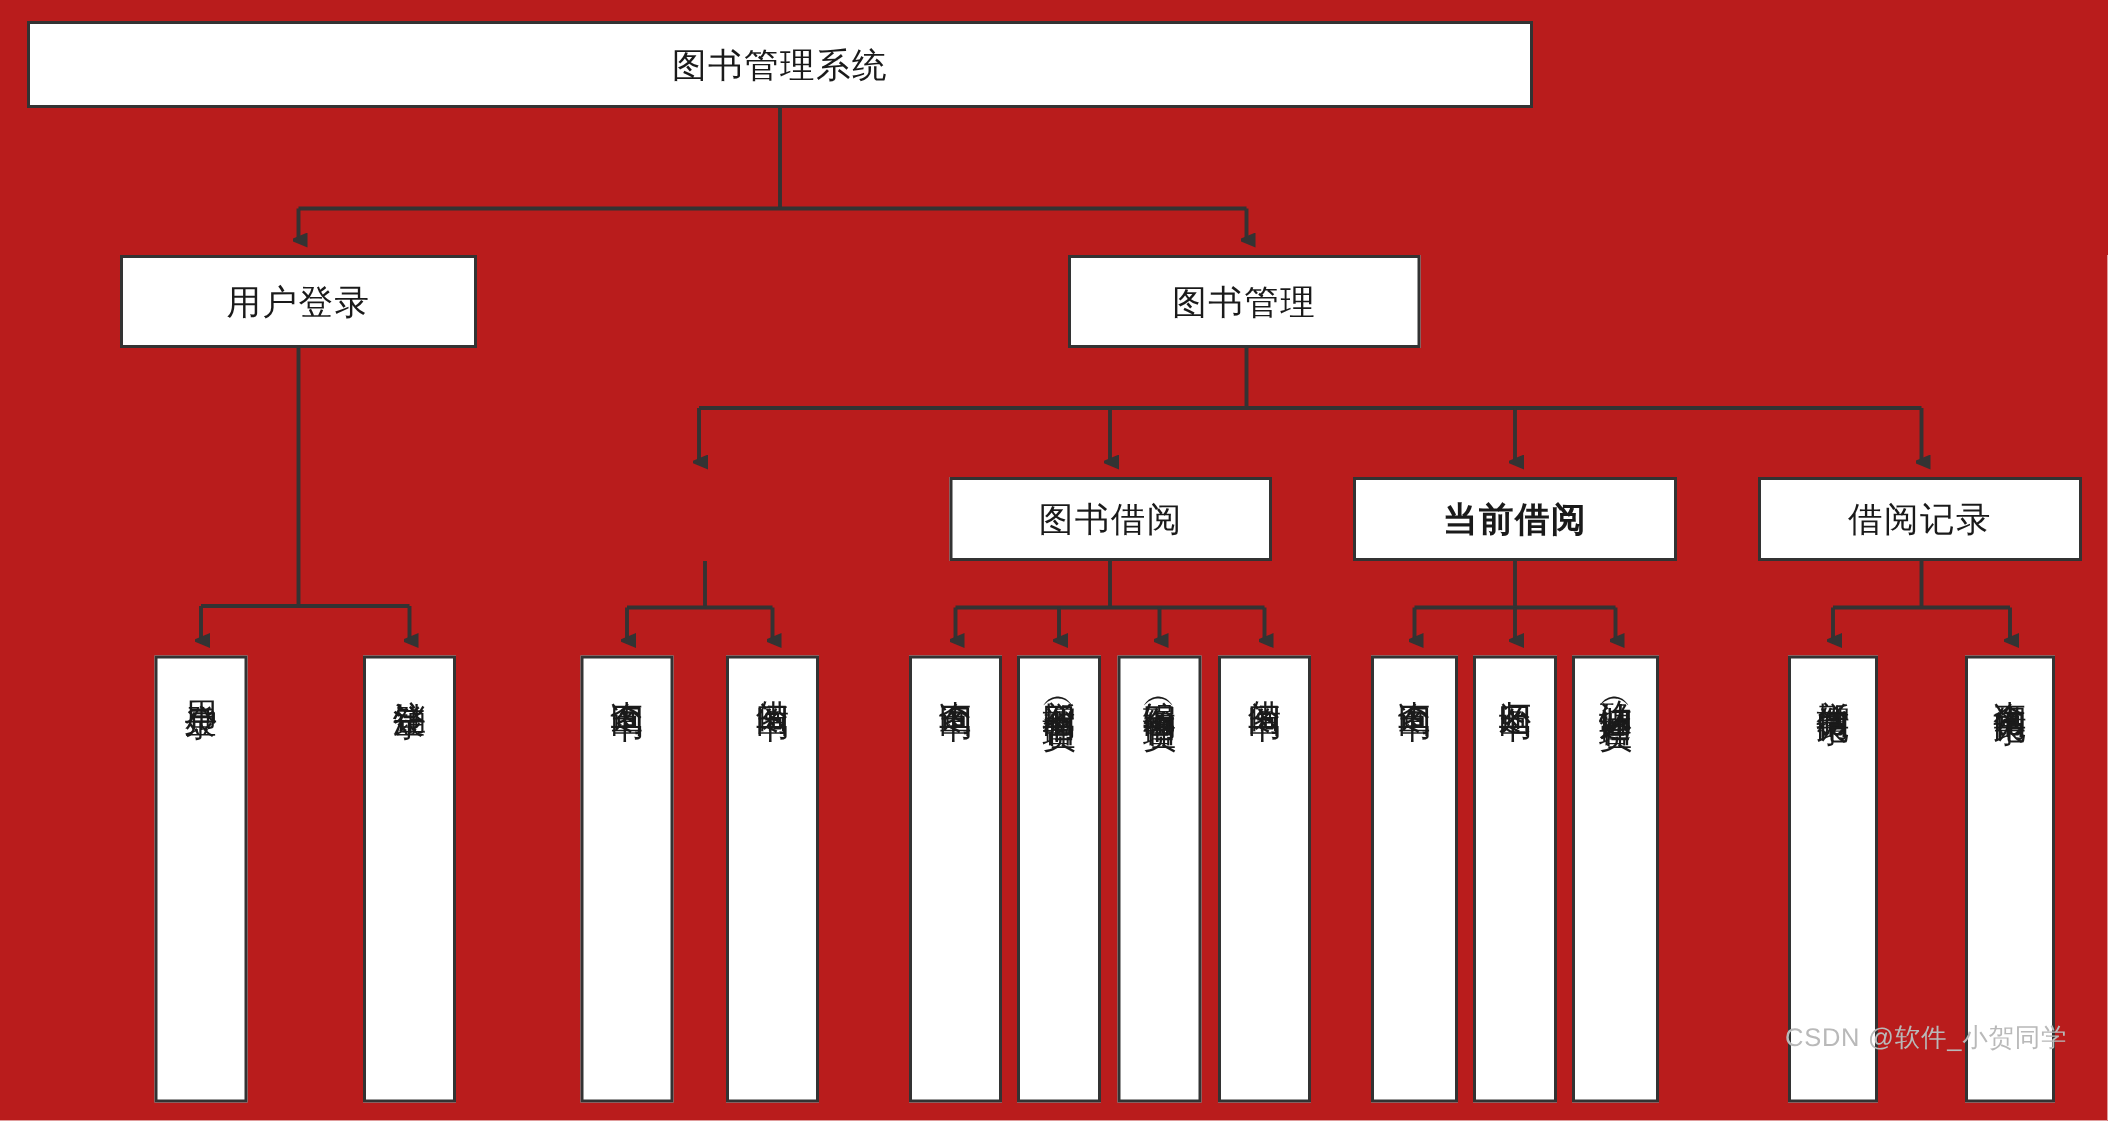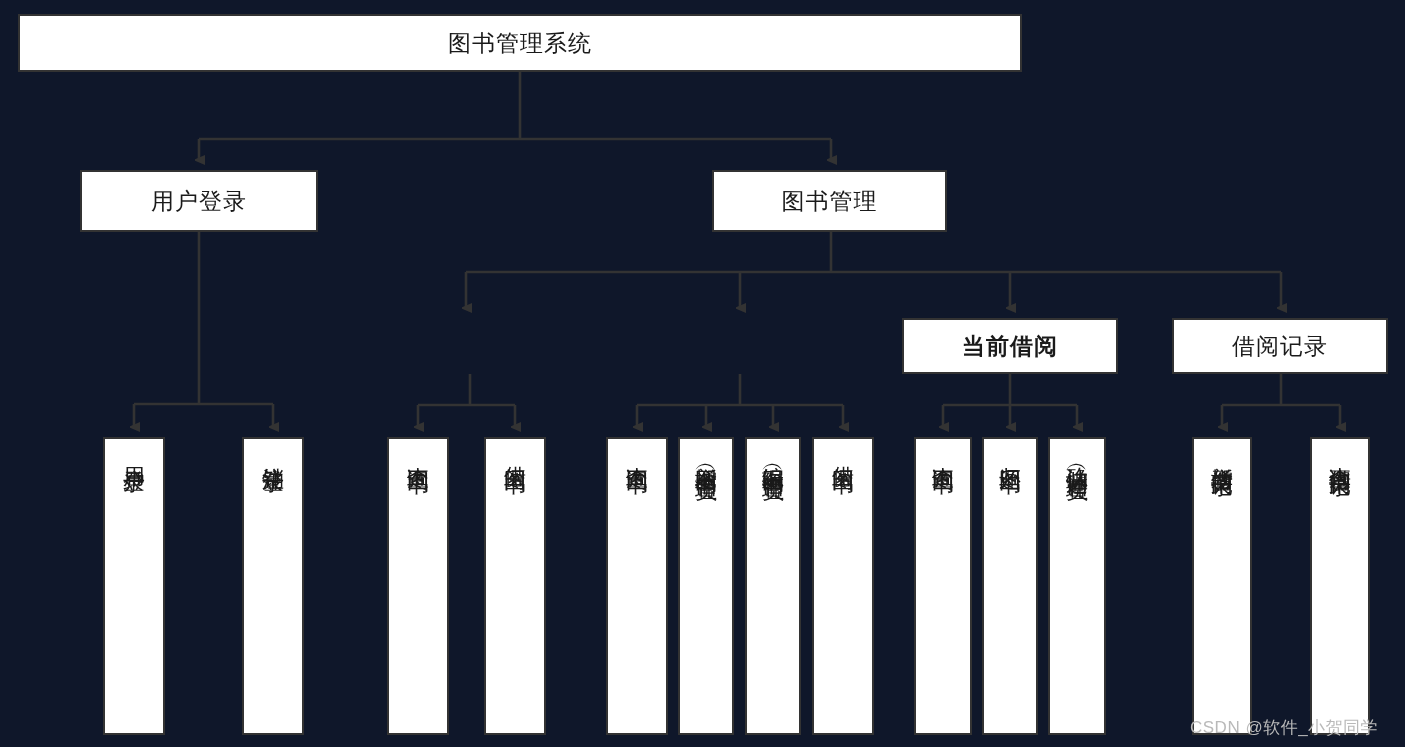--- a/index.html
+++ b/index.html
@@ -7,21 +7,21 @@
     padding: 0;
     background: #ffffff;
   }
   body {
     font-family: "Liberation Sans", "DejaVu Sans", sans-serif;
   }
   #canvas {
     position: relative;
     width: 1405px;
     height: 747px;
-    background: #0f172a;
+    background: #b91c1c;
     overflow: hidden;
   }
   #edges {
     position: absolute;
     left: 0;
     top: 0;
     width: 1405px;
     height: 747px;
     pointer-events: none;
   }
@@ -119,20 +119,23 @@
     <span>图书管理系统</span>
   </div>
 
   <div class="node horiz" style="left:80px; top:170px; width:238px; height:62px;">
     <span>用户登录</span>
   </div>
   <div class="node horiz" style="left:712px; top:170px; width:235px; height:62px;">
     <span>图书管理</span>
   </div>
 
+  <div class="node horiz" style="left:633px; top:318px; width:215px; height:56px;">
+    <span>图书借阅</span>
+  </div>
   <div class="node horiz" style="left:902px; top:318px; width:216px; height:56px;font-weight:bold;">
     <span>当前借阅</span>
   </div>
   <div class="node horiz" style="left:1172px; top:318px; width:216px; height:56px;">
     <span>借阅记录</span>
   </div>
 
   <div class="node vert" style="left:103px; top:437px; width:62px; height:298px;">
     <span class="vtext">用户登录</span>
   </div>
@@ -170,15 +173,15 @@
     <span class="vtext">确认归还（管理员）</span>
   </div>
 
   <div class="node vert" style="left:1192px; top:437px; width:60px; height:298px;">
     <span class="vtext">新增借阅记录</span>
   </div>
   <div class="node vert" style="left:1310px; top:437px; width:60px; height:298px;">
     <span class="vtext">查询借阅记录</span>
   </div>
 
-  <div class="watermark" style="left:1190px; top:716px;">CSDN @软件_小贺同学</div>
+  <div class="watermark" style="left:1190px; top:680px;">CSDN @软件_小贺同学</div>
 
 </div>
 
 </body></html>

